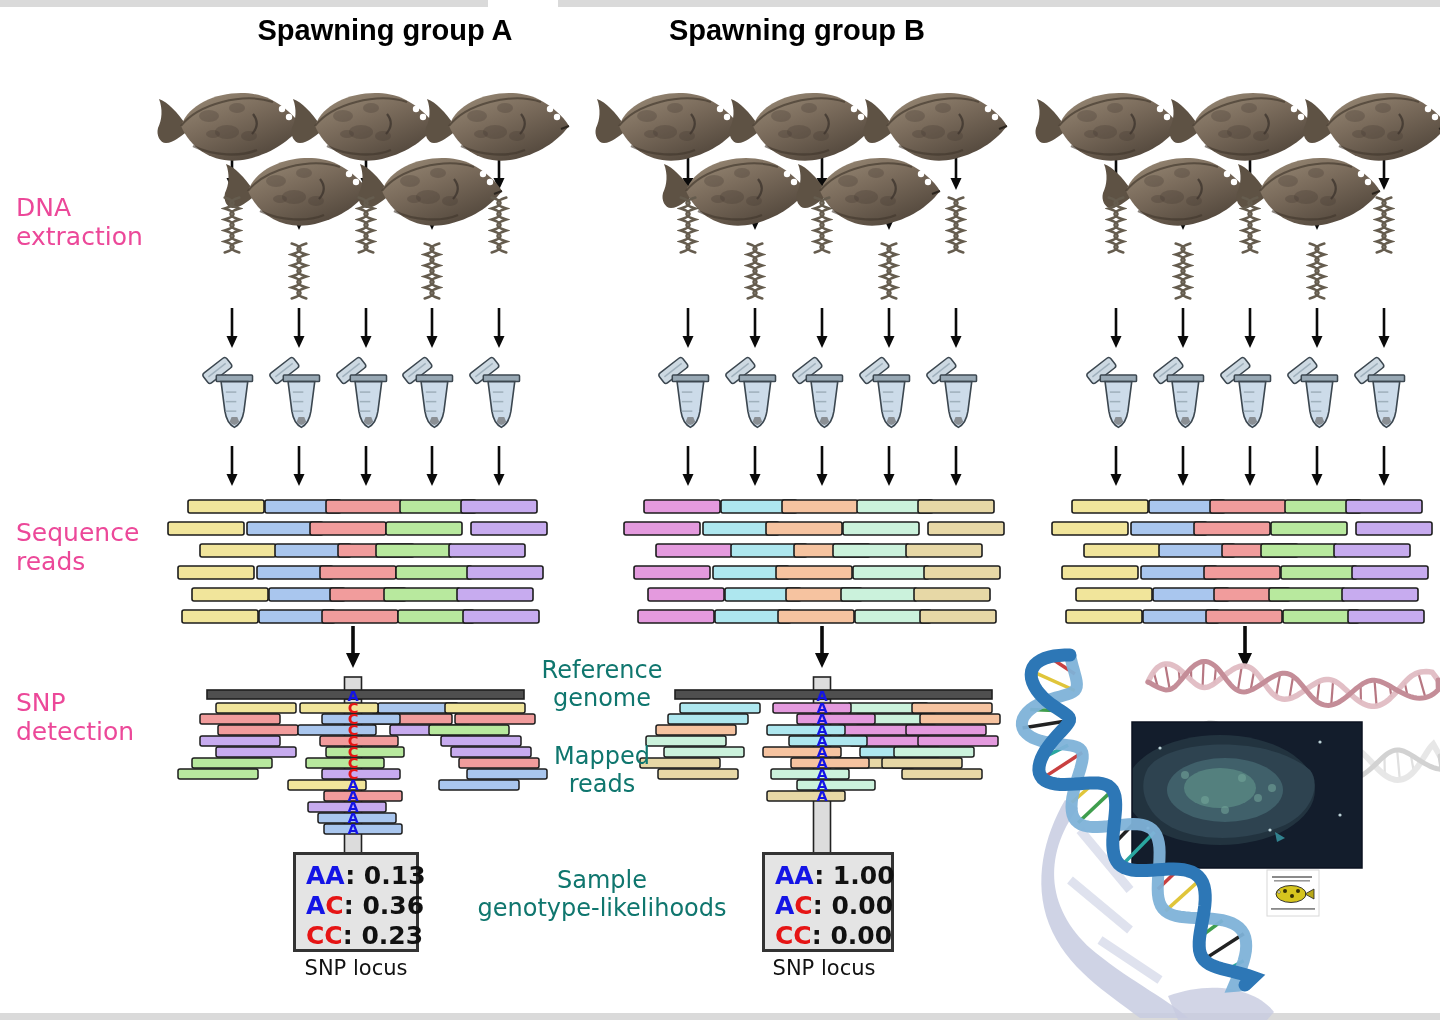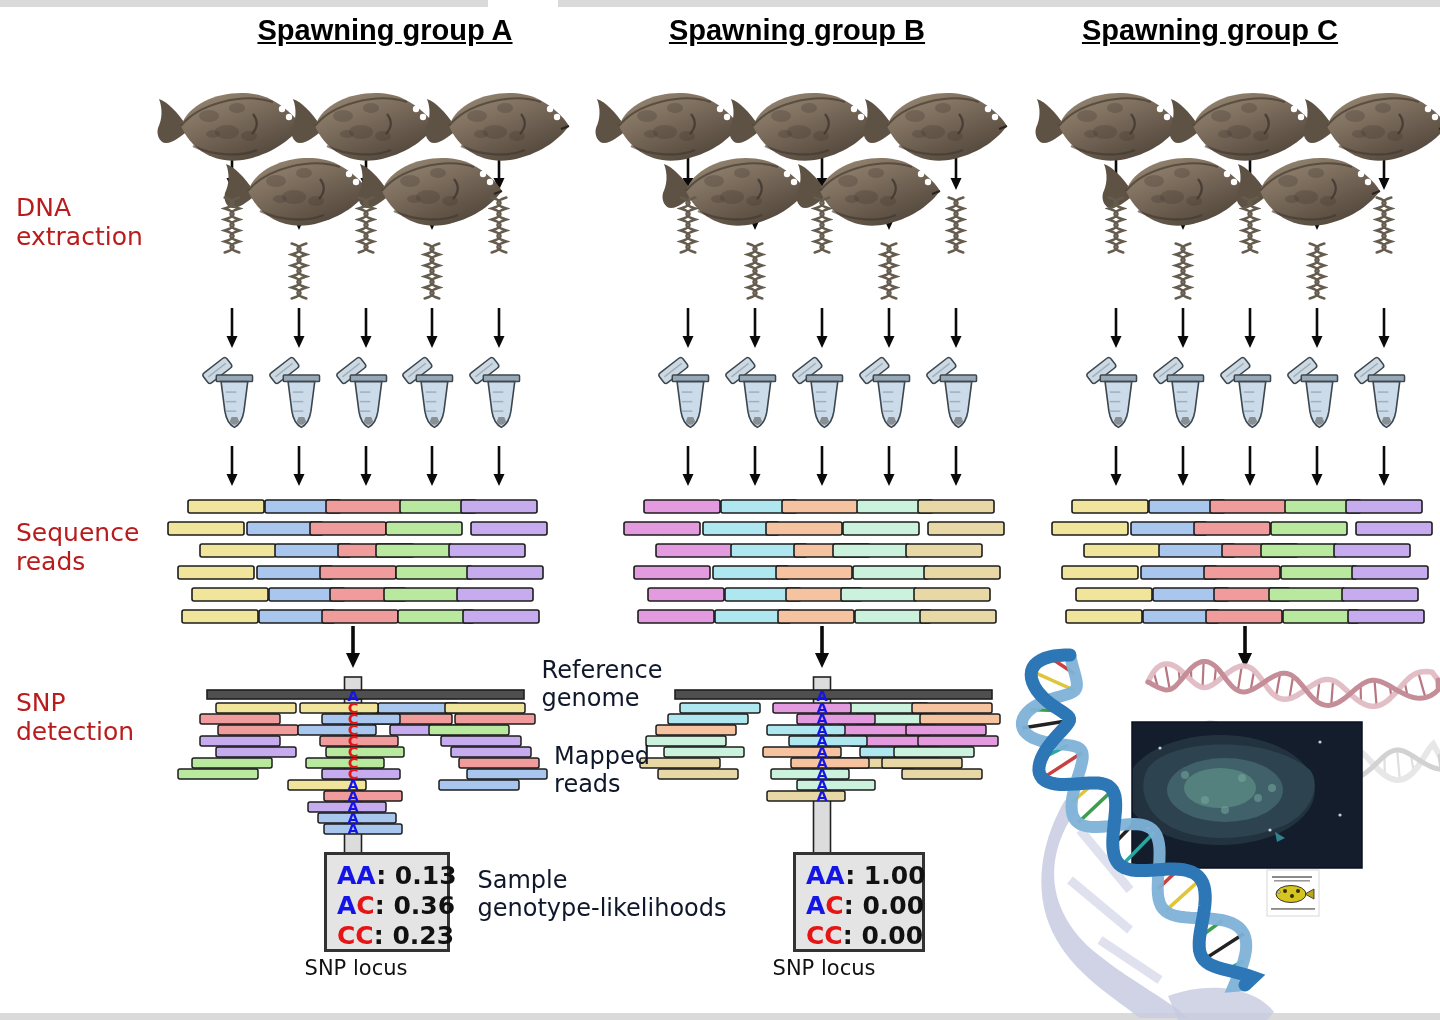--- a/index.html
+++ b/index.html
@@ -1,26 +1,26 @@
 <!DOCTYPE html>
 <html><head>
 <meta charset="utf-8">
 <style>
   html,body{margin:0;padding:0;background:#fff;}
   .canvas{position:relative;width:1440px;height:1020px;background:#ffffff;overflow:hidden;
           font-family:"DejaVu Sans",sans-serif;}
   .strip{position:absolute;background:#dadada;height:7px;}
   #scene{position:absolute;left:0;top:0;}
   .gtitle{position:absolute;top:14px;transform:translateX(-50%);white-space:nowrap;
-          font-family:"Liberation Sans",sans-serif;font-weight:700;font-size:29px;color:#000;text-decoration:underline;}
-  .stage{position:absolute;left:16px;font-size:25px;color:#b91c1c;line-height:1.16;white-space:pre-line;}
-  .ann{position:absolute;transform:translateX(-50%);text-align:left;font-size:24px;color:#0f172a;
+          font-family:"Liberation Sans",sans-serif;font-weight:700;font-size:29px;color:#000;}
+  .stage{position:absolute;left:16px;font-size:25px;color:#ec4899;line-height:1.16;white-space:pre-line;}
+  .ann{position:absolute;transform:translateX(-50%);text-align:center;font-size:24px;color:#0f766e;
        line-height:1.18;white-space:pre-line;}
   .gbox{position:absolute;background:#e4e4e4;border:3px solid #333;box-sizing:border-box;
-        padding:6px 8px 4px 10px;z-index:5;margin-left:31px;}
+        padding:6px 8px 4px 10px;z-index:5;}
   .grow{font-weight:700;font-size:25px;line-height:30px;color:#111;white-space:nowrap;}
   .grow .al{font-weight:700;}
   .snplocus{position:absolute;transform:translateX(-50%);font-size:21px;color:#111;white-space:nowrap;}
 </style>
 </head>
 <body>
 
 <div class="canvas">
 
   <div class="strip" style="left:0;top:0;width:488px"></div>
@@ -585,21 +585,20 @@
           <line x1="183.7521334791218" y1="309.6420387768012" x2="223.7826139036729" y2="283.69582194236136" stroke="#222222" stroke-width="3.5"></line>
           <line x1="206.63934514845948" y1="320.0282406689649" x2="223.65782371817693" y2="310.7528972463744" stroke="#2aa7a0" stroke-width="3.5"></line>
           <path d="M50.0,5.0 L51.2,10.2 L52.4,15.1 L53.7,19.7 L54.9,24.0 L55.9,27.8 L56.6,31.2 L56.9,34.1 L56.7,36.7 L56.0,38.8 L54.8,40.5 L52.9,42.0 L50.5,43.2 L47.5,44.3 L44.1,45.3 L40.2,46.4 L35.9,47.6 L31.4,49.0 L26.9,50.5 L22.3,52.4 L17.9,54.5 L13.9,56.9 L10.2,59.5 L7.1,62.4 L4.7,65.4 L2.9,68.6 L2.0,71.8 L1.9,74.9 L2.6,77.9 L4.0,80.8 L6.3,83.4 L9.2,85.7 L12.7,87.8 L16.6,89.5 L21.0,90.9 L25.6,92.0 L30.3,92.9 L35.1,93.6 L39.7,94.1 L44.1,94.6 L48.1,95.1 L51.8,95.7 L55.0,96.5 L57.6,97.5 L59.7,98.8 L61.3,100.5 L62.3,102.6 L62.7,105.1 L62.7,108.0 L62.2,111.4 L61.3,115.1 L60.2,119.3 L58.8,123.7 L57.4,128.3 L55.9,133.2 L54.5,138.1 L53.3,143.0 L52.3,147.8 L51.7,152.5 L51.5,156.8 L51.8,160.9 L52.5,164.6 L53.8,167.8 L55.7,170.5 L58.1,172.8 L61.0,174.5 L64.5,175.8 L68.4,176.6 L72.7,177.0 L77.4,177.0 L82.4,176.7 L87.5,176.3 L92.8,175.7 L98.1,175.1 L103.4,174.6 L108.5,174.2 L113.3,174.1 L117.9,174.2 L122.1,174.8 L125.9,175.9 L129.3,177.4 L132.2,179.4 L134.5,182.0 L136.4,185.1 L137.8,188.7 L138.8,192.8 L139.4,197.3 L139.6,202.2 L139.5,207.3 L139.3,212.7 L138.9,218.1 L138.4,223.6 L138.0,229.0 L137.8,234.3 L137.7,239.3 L137.9,244.0 L138.5,248.3 L139.5,252.2 L140.9,255.6 L142.9,258.6 L145.4,261.1 L148.3,263.1 L151.8,264.7 L155.8,265.9 L160.2,266.7 L165.0,267.3 L170.2,267.7 L175.5,267.9 L181.0,268.1 L186.6,268.4 L192.1,268.8 L197.5,269.4 L202.6,270.2 L207.4,271.4 L211.8,273.0 L215.6,275.0 L219.0,277.5 L221.7,280.4 L223.8,283.7 L225.2,287.4 L226.0,291.6 L226.2,296.0 L225.9,300.7 L225.0,305.7 L223.7,310.8 L222.0,315.9 L220.1,321.1 L218.0,326.2 L215.9,331.2 L213.9,336.0 L225.0,335.0" fill="none" stroke="#7eb2d8" stroke-width="12" stroke-linecap="round" opacity="0.95"></path>
           <path d="M50.0,5.0 L44.6,5.1 L39.2,5.4 L34.1,6.0 L29.2,7.0 L24.8,8.3 L20.9,10.1 L17.5,12.3 L14.8,14.8 L12.8,17.8 L11.6,21.1 L11.2,24.6 L11.5,28.4 L12.6,32.2 L14.3,36.1 L16.7,40.0 L19.6,43.7 L22.8,47.2 L26.4,50.5 L30.1,53.5 L33.8,56.1 L37.3,58.5 L40.6,60.7 L43.5,62.6 L45.9,64.3 L47.7,65.8 L49.0,67.4 L49.5,68.9 L49.4,70.6 L48.6,72.4 L47.2,74.4 L45.3,76.7 L43.0,79.3 L40.3,82.2 L37.3,85.4 L34.2,88.9 L31.2,92.6 L28.2,96.5 L25.5,100.5 L23.2,104.6 L21.3,108.6 L19.9,112.6 L19.1,116.4 L18.9,119.9 L19.4,123.1 L20.6,125.9 L22.4,128.4 L24.9,130.4 L28.0,132.0 L31.6,133.2 L35.7,134.0 L40.1,134.4 L44.8,134.5 L49.8,134.3 L54.8,134.1 L59.9,133.7 L64.8,133.3 L69.6,133.0 L74.1,133.0 L78.3,133.1 L82.1,133.6 L85.4,134.5 L88.3,135.9 L90.7,137.8 L92.6,140.1 L94.0,143.0 L95.0,146.3 L95.5,150.2 L95.7,154.4 L95.6,159.1 L95.2,164.0 L94.7,169.1 L94.1,174.4 L93.6,179.7 L93.1,185.0 L92.8,190.1 L92.8,195.0 L93.1,199.6 L93.8,203.8 L94.9,207.6 L96.5,210.9 L98.6,213.7 L101.2,216.0 L104.4,217.8 L108.0,219.1 L112.0,220.0 L116.5,220.4 L121.3,220.6 L126.5,220.5 L131.8,220.2 L137.2,219.8 L142.7,219.4 L148.2,219.1 L153.5,219.0 L158.6,219.2 L163.4,219.7 L167.8,220.7 L171.8,222.0 L175.3,223.9 L178.3,226.3 L180.7,229.2 L182.6,232.5 L184.0,236.4 L184.8,240.7 L185.2,245.4 L185.2,250.3 L184.8,255.6 L184.1,260.9 L183.2,266.4 L182.2,271.8 L181.2,277.2 L180.3,282.3 L179.6,287.3 L179.2,291.9 L179.2,296.3 L179.5,300.2 L180.4,303.7 L181.8,306.9 L183.8,309.6 L186.3,312.0 L189.4,314.1 L193.0,315.8 L197.2,317.4 L201.7,318.8 L206.6,320.0 L211.8,321.3 L217.2,322.6 L222.6,324.0 L227.9,325.5 L233.1,327.3 L225.0,335.0" fill="none" stroke="#2d77b6" stroke-width="13" stroke-linecap="round"></path>
         </g>
       </g>
     </svg>
 
   <div class="gtitle" style="left:385px">Spawning group A</div>
   <div class="gtitle" style="left:797px">Spawning group B</div>
-  <div class="gtitle" style="left:1210px">Spawning group C</div>
 
   <div class="stage" style="top:193px">DNA
 extraction</div>
   <div class="stage" style="top:518px">Sequence
 reads</div>
   <div class="stage" style="top:688px">SNP
 detection</div>
 
   <div class="ann" style="left:602px;top:656px">Reference
 genome</div>

